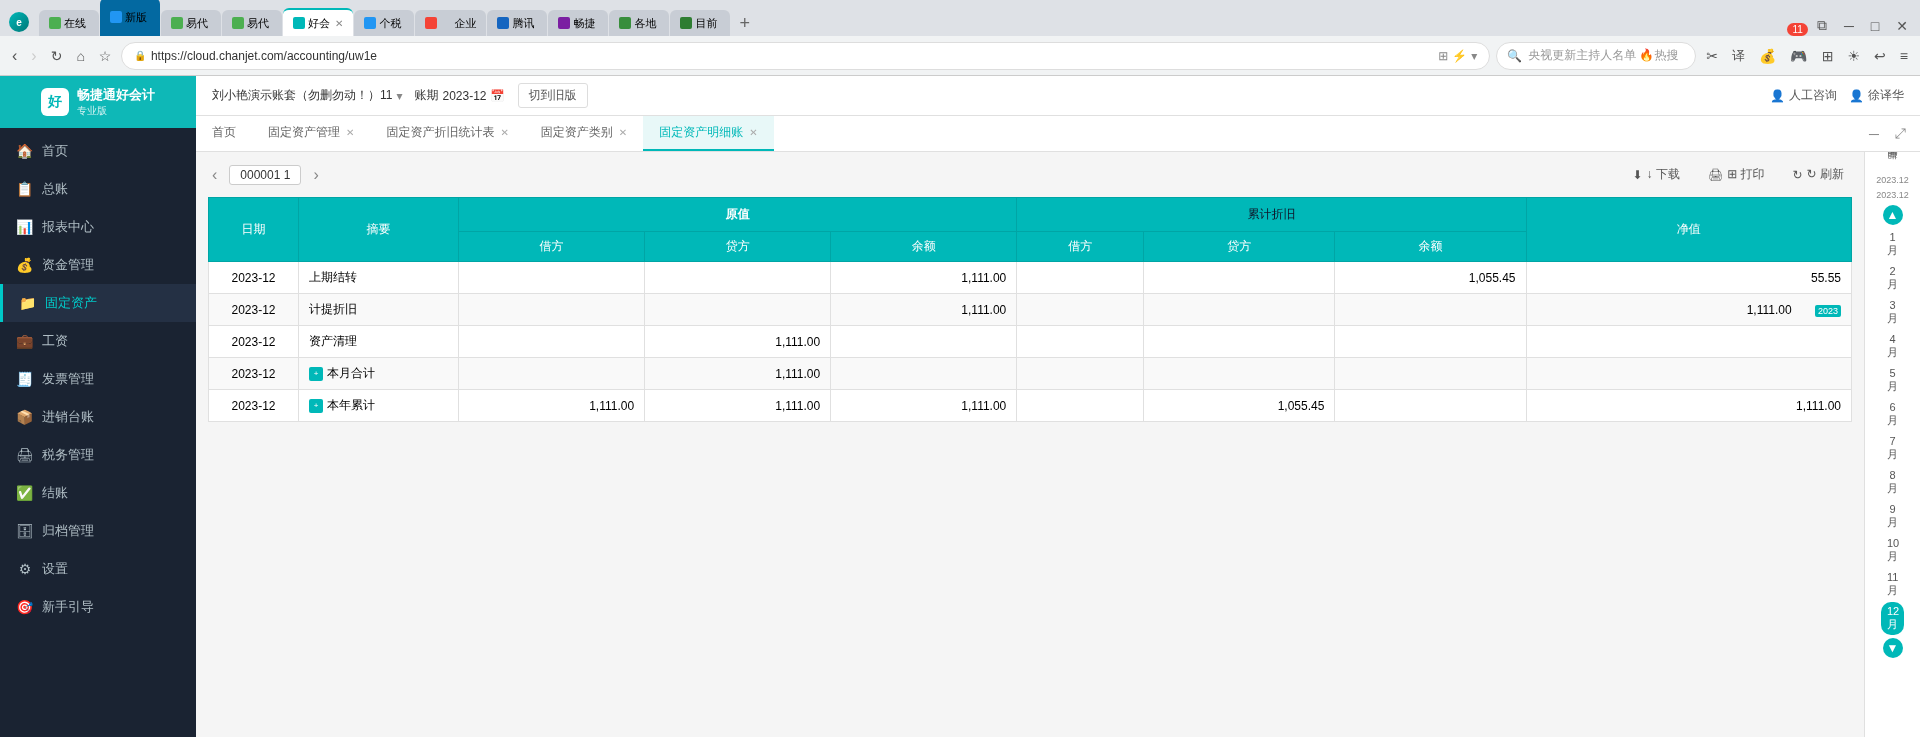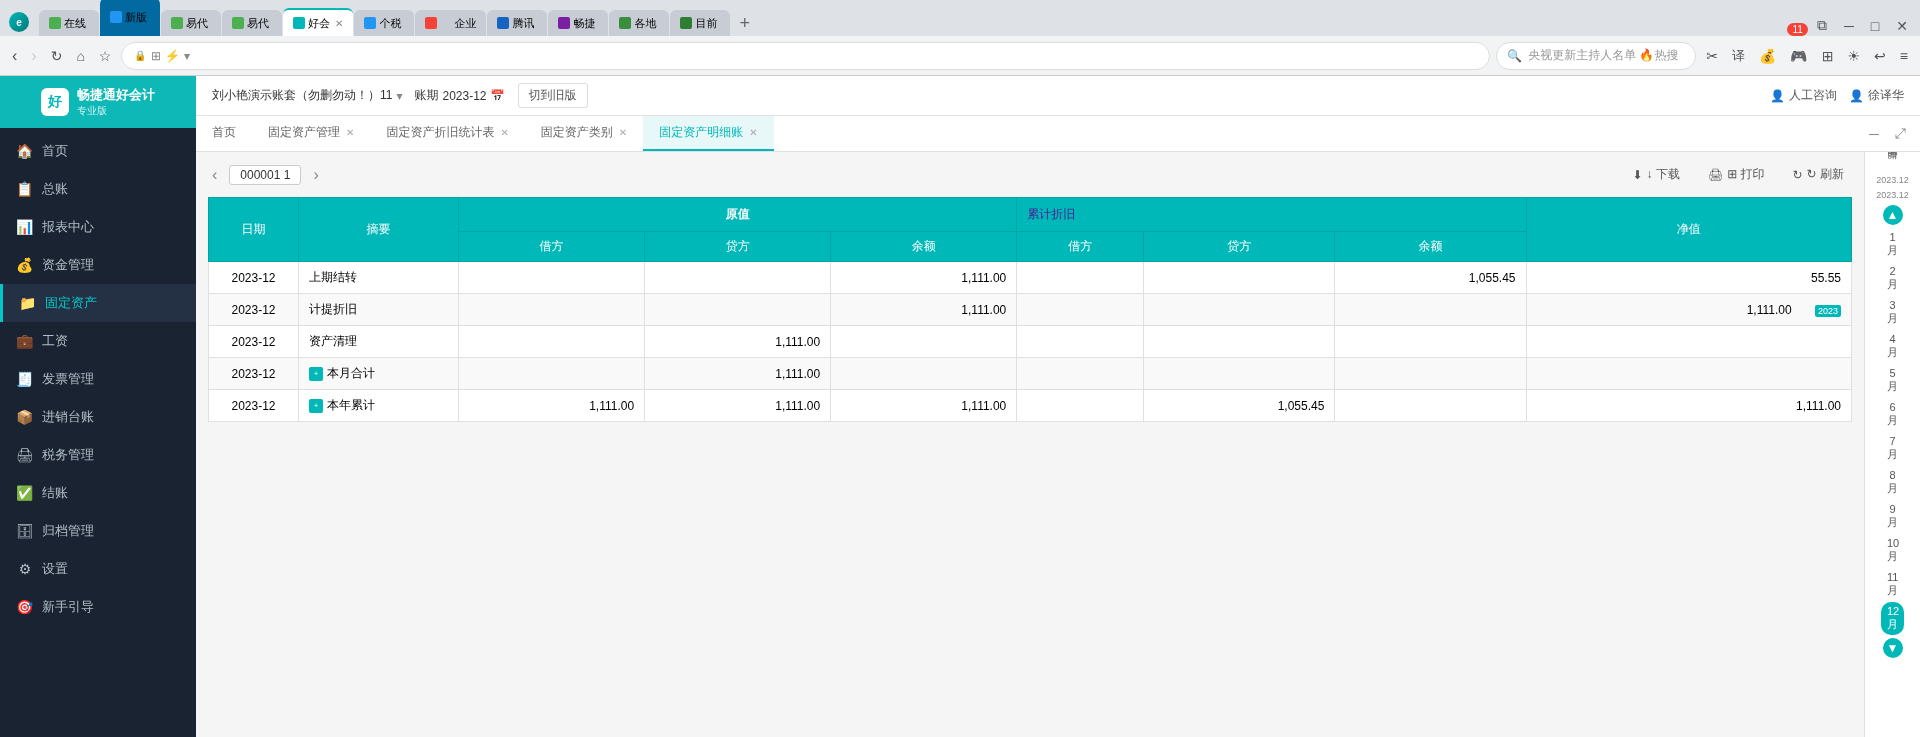--- a/index.html
+++ b/index.html
@@ -70,20 +70,21 @@
   </div>
 
   <div style="display:flex;align-items:center;height:40px;background:#f1f3f4;padding:4px 8px;gap:6px;border-bottom:1px solid #ccc;">
     <button style="background:none;border:none;cursor:pointer;font-size:16px;color:#555;padding:4px;border-radius:50%;">‹</button>
     <button style="background:none;border:none;cursor:pointer;font-size:16px;color:#ccc;padding:4px;border-radius:50%;">›</button>
     <button style="background:none;border:none;cursor:pointer;font-size:14px;color:#555;padding:4px;border-radius:50%;">↻</button>
     <button style="background:none;border:none;cursor:pointer;font-size:14px;color:#555;padding:4px;border-radius:50%;">⌂</button>
     <button style="background:none;border:none;cursor:pointer;font-size:14px;color:#555;padding:4px;border-radius:50%;">☆</button>
     <div style="flex:1;height:28px;border:none;border-radius:14px;background:#fff;padding:0 12px;font-size:12px;display:flex;align-items:center;color:#333;border:1px solid #ddd;cursor:text;gap:4px;">
       <span style="color:#4CAF50;font-size:10px;">🔒</span>
+      <span style="flex:1;overflow:hidden;text-overflow:ellipsis;white-space:nowrap;">https://cloud.chanjet.com/accounting/uw1e</span>
       <span style="cursor:pointer;font-size:12px;color:#888;">⊞</span>
       <span style="cursor:pointer;font-size:12px;color:#888;">⚡</span>
       <span style="cursor:pointer;font-size:12px;color:#888;">▾</span>
     </div>
     <div style="display:flex;align-items:center;gap:6px;font-size:12px;color:#555;min-width:200px;background:#fff;border:1px solid #ddd;border-radius:14px;padding:0 10px;height:28px;">
       <span style="color:#888;">🔍</span>
       <span style="color:#999;white-space:nowrap;overflow:hidden;">央视更新主持人名单 🔥热搜</span>
     </div>
     <div style="cursor:pointer;font-size:14px;color:#555;padding:0 4px;">✂</div>
     <div style="cursor:pointer;font-size:13px;color:#555;padding:0 4px;">译</div>
@@ -239,21 +240,21 @@
             </div>
           </div>
         </div>
 
         <table style="width:100%;border-collapse:collapse;font-size:12px;">
           <thead>
             <tr>
               <th rowspan="2" style="background:#00b8b8;color:#fff;padding:8px 10px;text-align:center;border:1px solid #00a5a5;font-weight:normal;width:90px;">日期</th>
               <th rowspan="2" style="background:#00b8b8;color:#fff;padding:8px 10px;text-align:center;border:1px solid #00a5a5;font-weight:normal;width:160px;">摘要</th>
               <th colspan="3" style="background:#00b8b8;color:#fff;padding:8px 10px;border:1px solid #00a5a5;font-weight:bold;">原值</th>
-              <th colspan="3" style="background:#00b8b8;color:#4c1d95;padding:8px 10px;text-align:left;border:1px solid #00a5a5;font-weight:normal;">累计折旧</th>
+              <th colspan="3" style="background:#00b8b8;color:#0f172a;padding:8px 10px;text-align:center;border:1px solid #00a5a5;font-weight:normal;">累计折旧</th>
               <th rowspan="2" style="background:#00b8b8;color:#fff;padding:8px 10px;text-align:center;border:1px solid #00a5a5;font-weight:normal;">净值</th>
             </tr>
             <tr>
               <th style="background:#00b8b8;color:#fff;padding:6px 10px;text-align:center;border:1px solid #00a5a5;font-weight:normal;">借方</th>
               <th style="background:#00b8b8;color:#fff;padding:6px 10px;text-align:center;border:1px solid #00a5a5;font-weight:normal;">贷方</th>
               <th style="background:#00b8b8;color:#fff;padding:6px 10px;text-align:center;border:1px solid #00a5a5;font-weight:normal;">余额</th>
               <th style="background:#00b8b8;color:#fff;padding:6px 10px;text-align:center;border:1px solid #00a5a5;font-weight:normal;">借方</th>
               <th style="background:#00b8b8;color:#fff;padding:6px 10px;text-align:center;border:1px solid #00a5a5;font-weight:normal;">贷方</th>
               <th style="background:#00b8b8;color:#fff;padding:6px 10px;text-align:center;border:1px solid #00a5a5;font-weight:normal;">余额</th>
             </tr>

